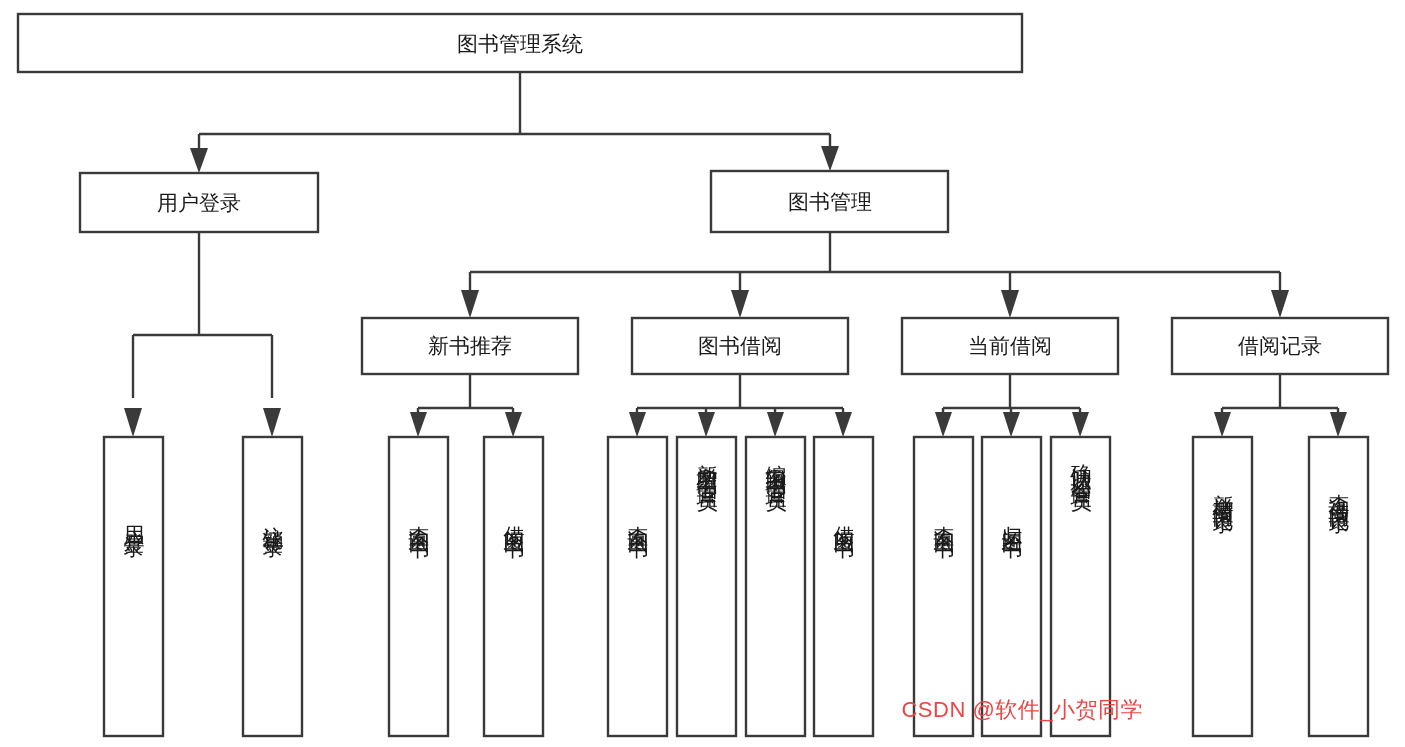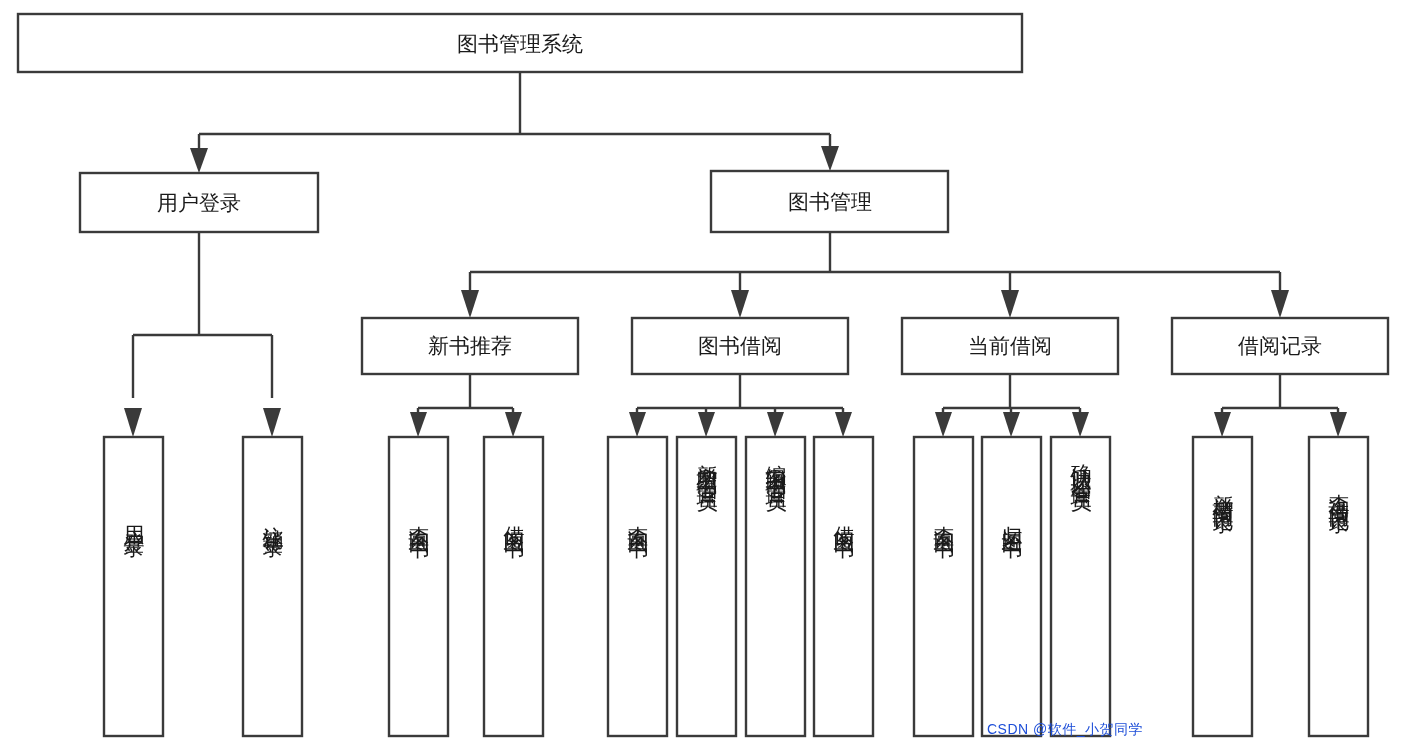--- a/index.html
+++ b/index.html
@@ -62,24 +62,24 @@
     font-family: "Liberation Sans", "DejaVu Sans", sans-serif;
     font-size: 21px;
     line-height: 1.18;
     letter-spacing: 4px;
     color: #1a1a1a;
     white-space: nowrap;
   }
   .watermark {
     position: absolute;
     right: 8px;
-    bottom: 8px;
-    font-family: "Liberation Sans", "DejaVu Sans", sans-serif;
-    font-size: 14px;
-    color: #1d4ed8;
+    bottom: 22px;
+    font-family: "Liberation Sans", "DejaVu Sans", sans-serif;
+    font-size: 22px;
+    color: #ef4444;
     letter-spacing: 0.5px;
     user-select: none;
   }
 </style>
 </head>
 <body>
 
 <div id="diagram-root">
 
   <svg class="flow" viewBox="0 0 1405 747">

